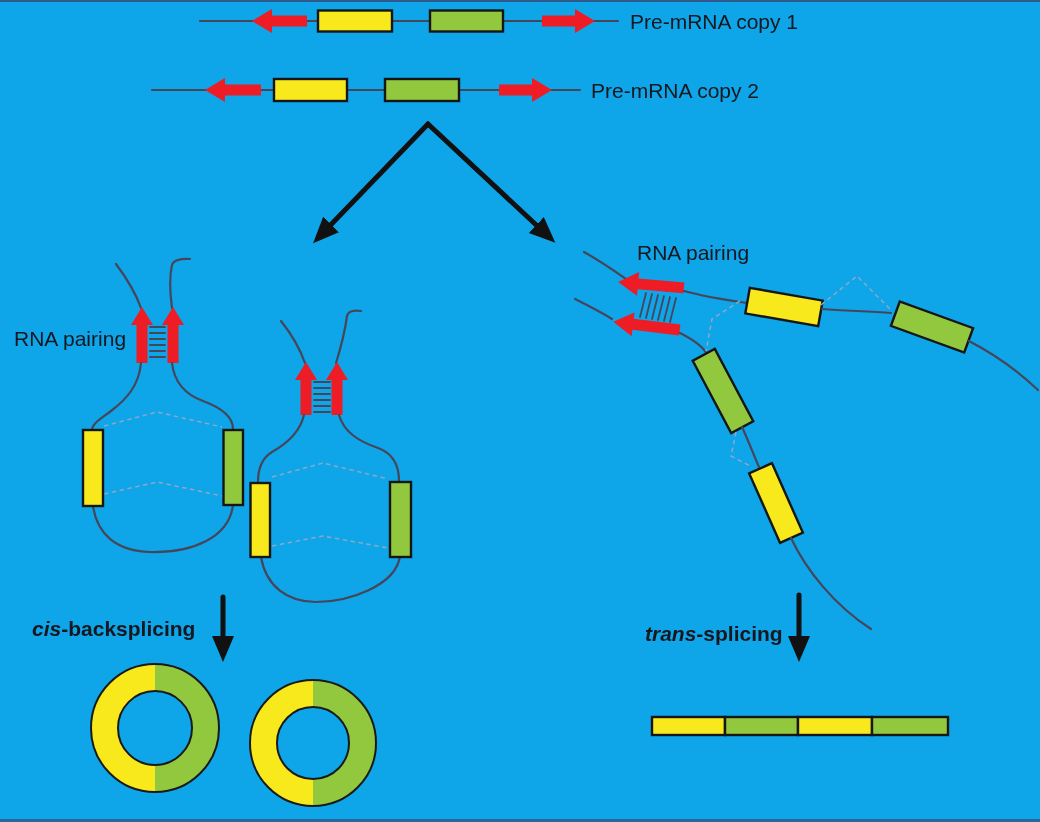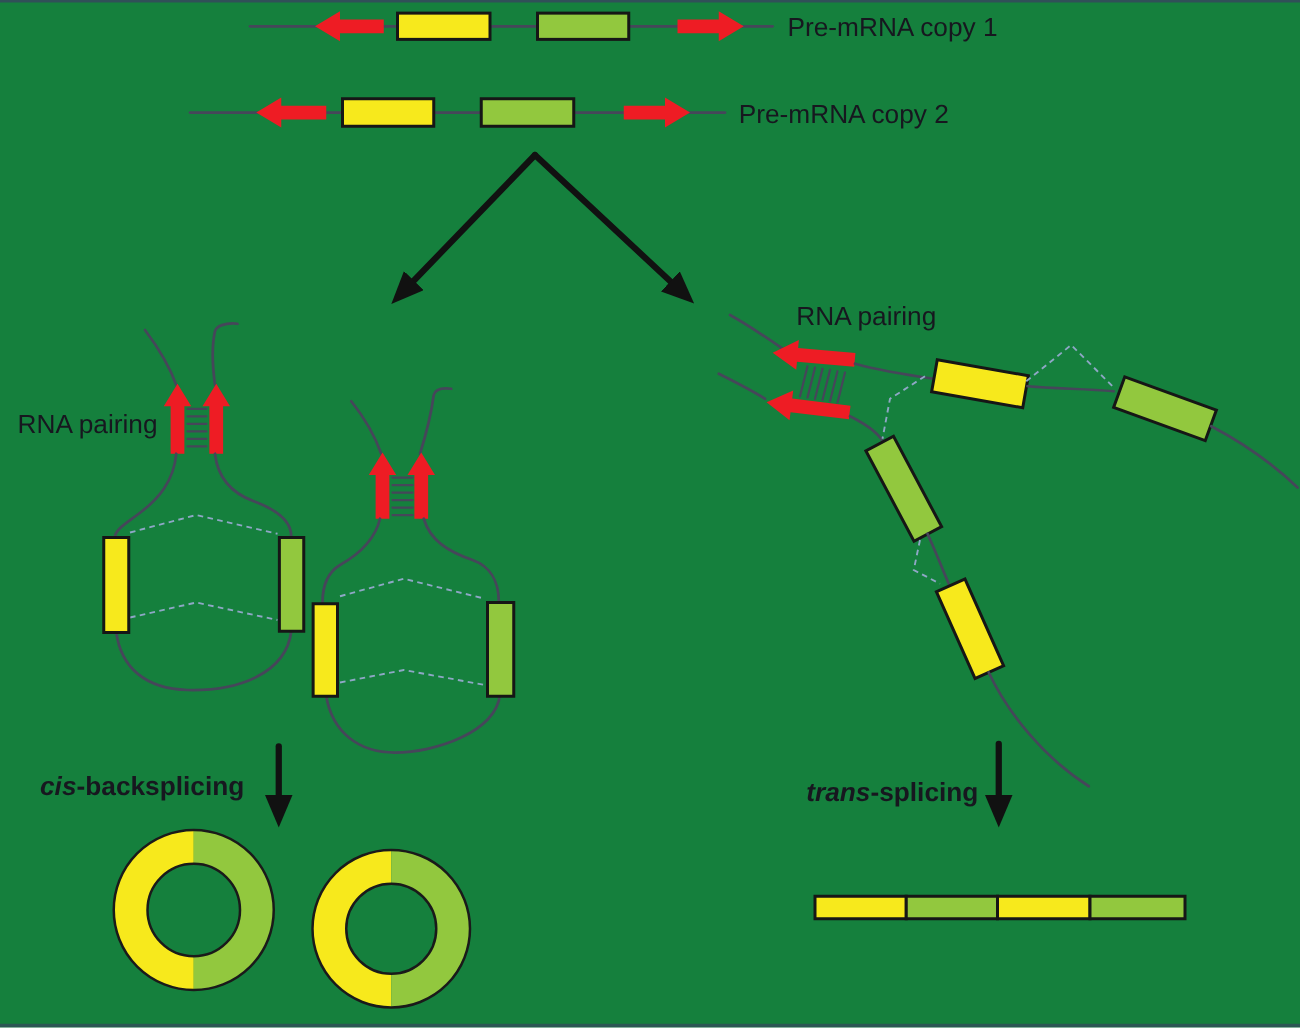--- a/index.html
+++ b/index.html
@@ -1,16 +1,16 @@
 <!DOCTYPE html>
 <html><head>
 <meta charset="utf-8">
 <style>
   html,body{margin:0;padding:0;background:#e9e9ef;}
-  .page{width:1040px;height:822px;position:relative;background:#15803d;overflow:hidden;
+  .page{width:1040px;height:822px;position:relative;background:#0ea5e9;overflow:hidden;
         font-family:"Liberation Sans", sans-serif;}
   svg{display:block;}
   .strand{stroke:#46465a;stroke-width:2.2;fill:none;stroke-linecap:round;}
   .box-y{fill:#f7e91c;stroke:#161616;stroke-width:2.4;}
   .box-g{fill:#92c83e;stroke:#161616;stroke-width:2.4;}
   .red{fill:#ee1c24;stroke:none;}
   .hatch{stroke:#46465a;stroke-width:1.8;stroke-linecap:round;}
   .dash{stroke:#8fa7c6;stroke-width:1.5;fill:none;stroke-dasharray:4.5 3.5;}
   .blk{stroke:#111111;stroke-width:5;fill:none;stroke-linecap:round;}
   .lbl{font-size:21px;fill:#17171f;}

